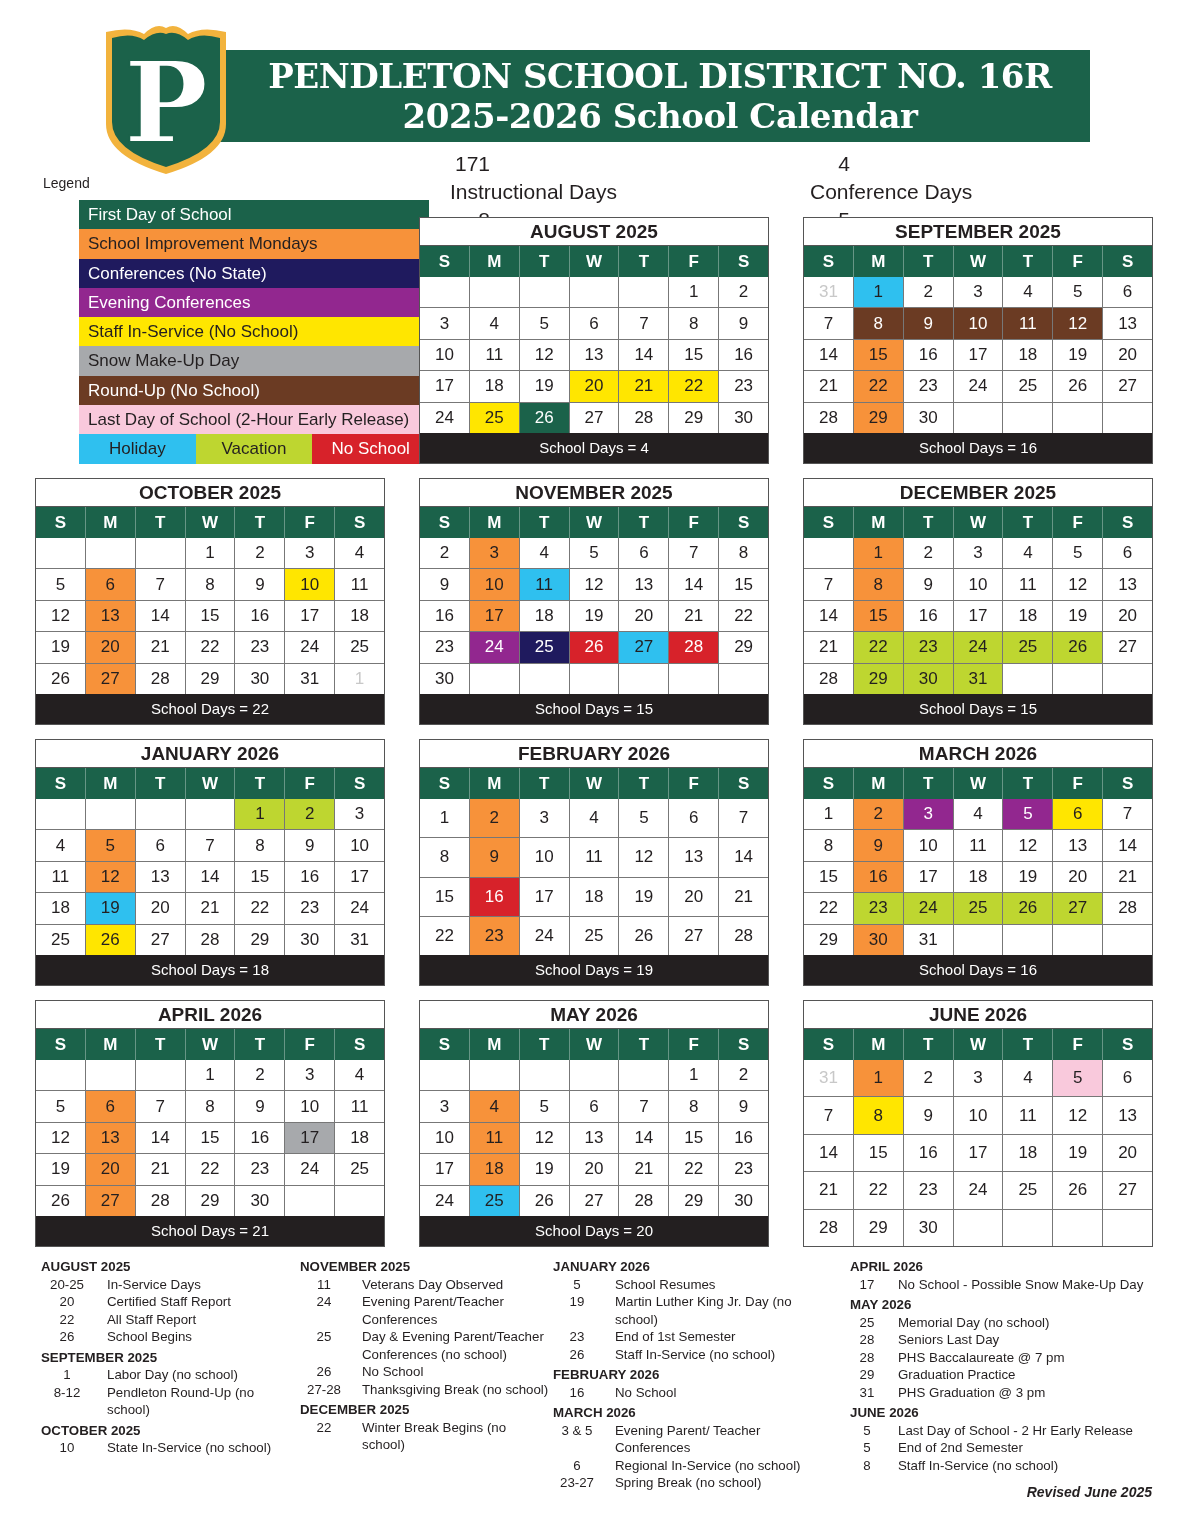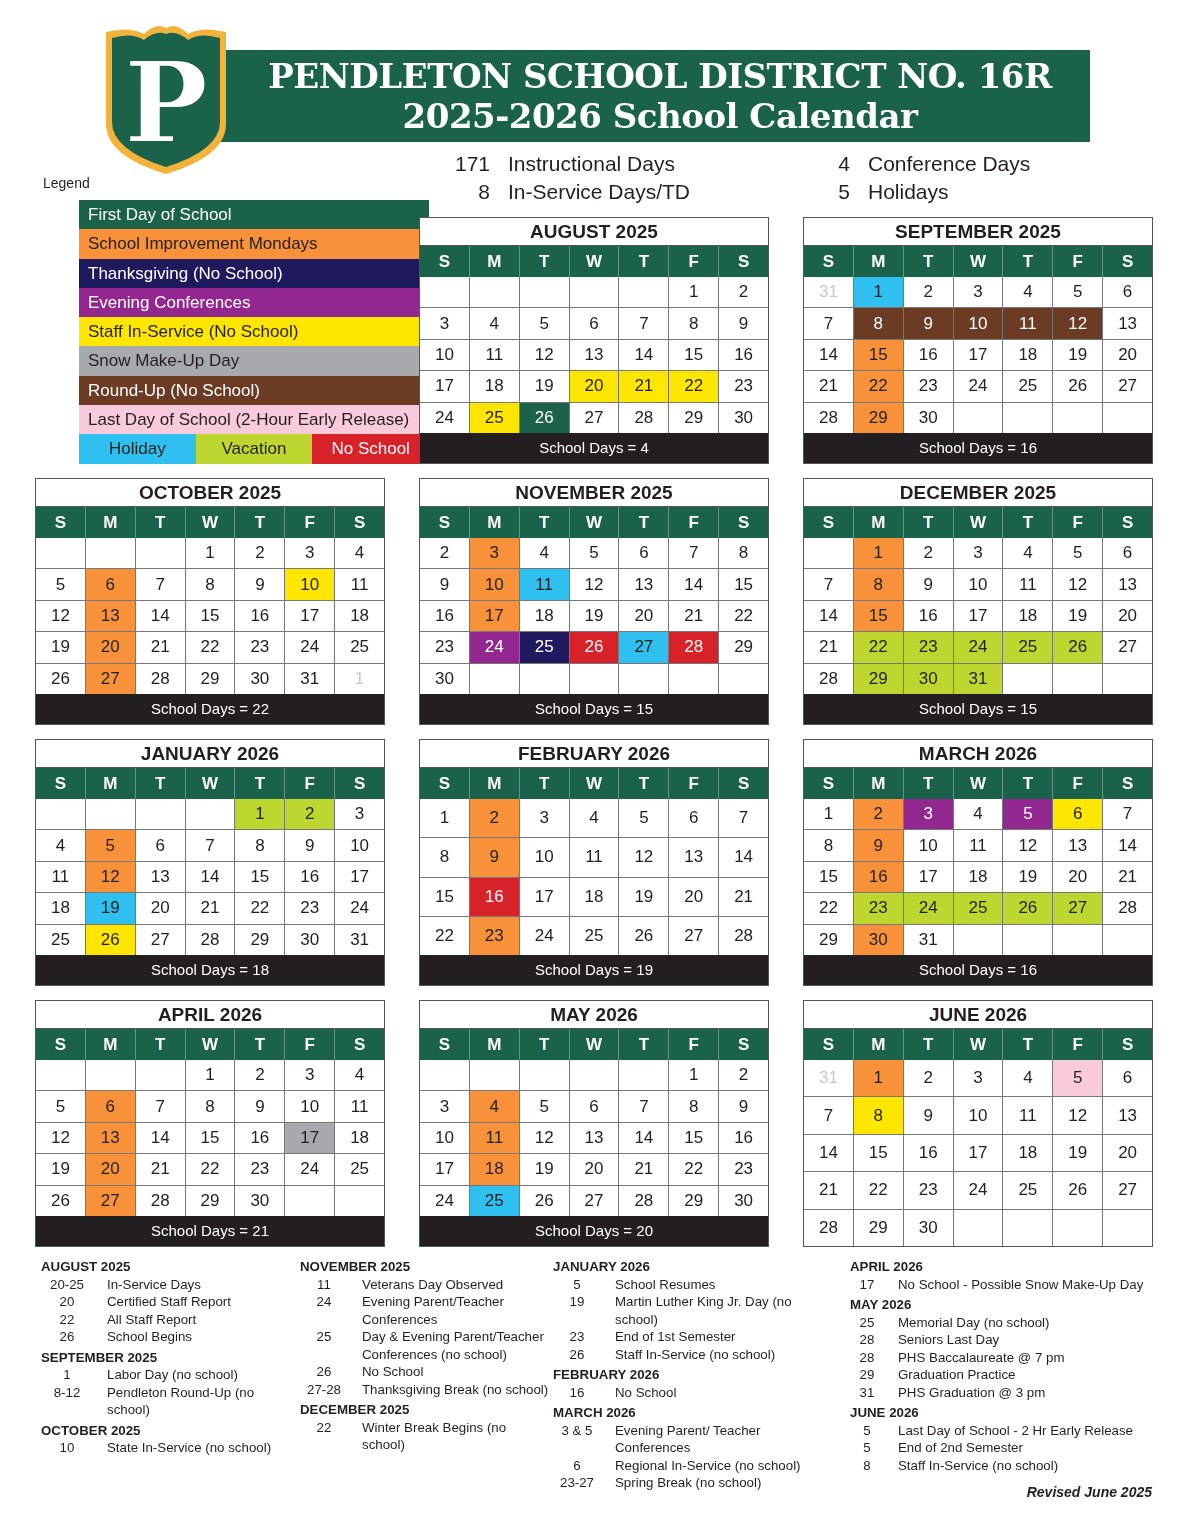--- a/index.html
+++ b/index.html
@@ -9,21 +9,21 @@
   
   .banner { position: absolute; left: 200px; top: 50px; width: 890px; height: 92px; background: #1b624a; }
   .title { position: absolute; left: 230px; top: 56px; width: 860px; text-align: center; color: #fff;
            font-family: "DejaVu Serif", serif; font-weight: 900; line-height: 40px; }
   .title .t1 { font-size: 34px; letter-spacing: -0.5px; display:block; }
   .title .t2 { font-size: 34px; letter-spacing: -0.5px; display:block; }
   .shield { position: absolute; left: 100px; top: 24px; width: 132px; height: 152px; }
 
   
   .stats { position: absolute; top: 150px; font-size: 21px; line-height: 28px; color: #231f20; }
-  .stats .row { display: flex; }
+  .stats .row { display: flex; flex-direction: column; }
   .stats .num { width: 40px; text-align: right; margin-right: 18px; }
   .stats-left { left: 450px; }
   .stats-right { left: 810px; }
 
   
   .legend-title { position: absolute; left: 43px; top: 175px; font-size: 14px; }
   .legend { position: absolute; left: 35px; top: 200px; width: 350px; margin-left: 44px; }
   .legend .item { height: 29.3px; font-size: 17px; line-height: 29px; padding-left: 9px; white-space: nowrap; overflow: hidden; }
   .legend .triple { display: flex; height: 29.3px; }
   .legend .triple .item { flex: 1; padding: 0; text-align: center; }
@@ -83,21 +83,21 @@
   <div class="row">
     <span class="num">5</span>
     <span>Holidays</span>
   </div>
 </div>
 
 <div class="legend-title">Legend</div>
 <div class="legend" id="legend">
     <div class="item" style="background: rgb(27, 98, 74); color: rgb(255, 255, 255);">First Day of School</div>
     <div class="item" style="background: rgb(247, 146, 58); color: rgb(35, 31, 32);">School Improvement Mondays</div>
-    <div class="item" style="background: rgb(31, 26, 94); color: rgb(255, 255, 255);">Thanksgiving (No School)</div>
+    <div class="item" style="background: rgb(31, 26, 94); color: rgb(255, 255, 255);">Conferences (No State)</div>
     <div class="item" style="background: rgb(146, 39, 143); color: rgb(255, 255, 255);">Evening Conferences</div>
     <div class="item" style="background: rgb(255, 230, 0); color: rgb(35, 31, 32);">Staff In-Service (No School)</div>
     <div class="item" style="background: rgb(167, 169, 172); color: rgb(35, 31, 32);">Snow Make-Up Day</div>
     <div class="item" style="background: rgb(107, 59, 35); color: rgb(255, 255, 255);">Round-Up (No School)</div>
     <div class="item" style="background: rgb(249, 201, 220); color: rgb(35, 31, 32);">Last Day of School (2-Hour Early Release)</div>
     <div class="triple">
       <div class="item" style="background: rgb(47, 192, 239); color: rgb(35, 31, 32);">Holiday</div>
       <div class="item" style="background: rgb(190, 214, 48); color: rgb(35, 31, 32);">Vacation</div>
       <div class="item" style="background: rgb(215, 34, 42); color: rgb(255, 255, 255);">No School</div>
     </div>

